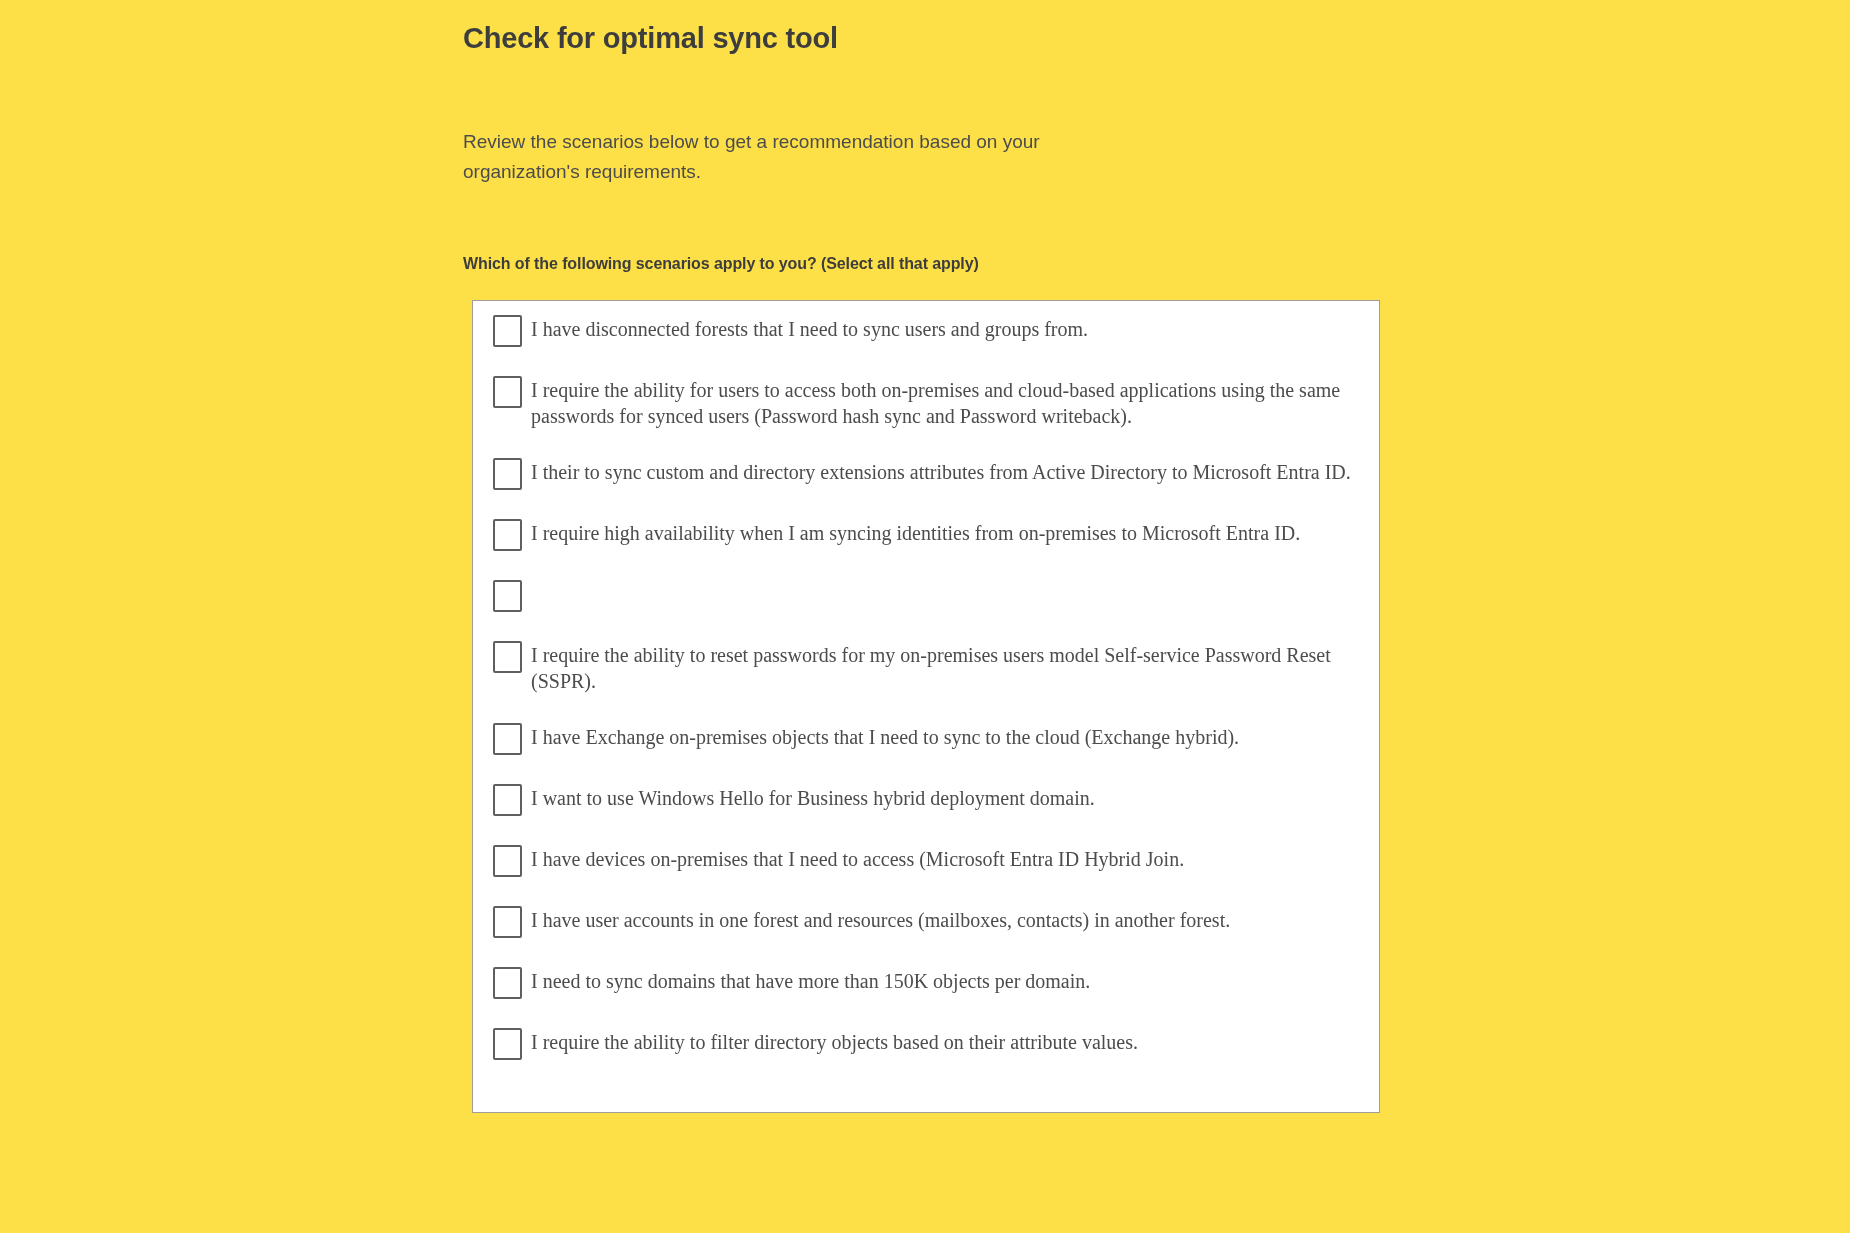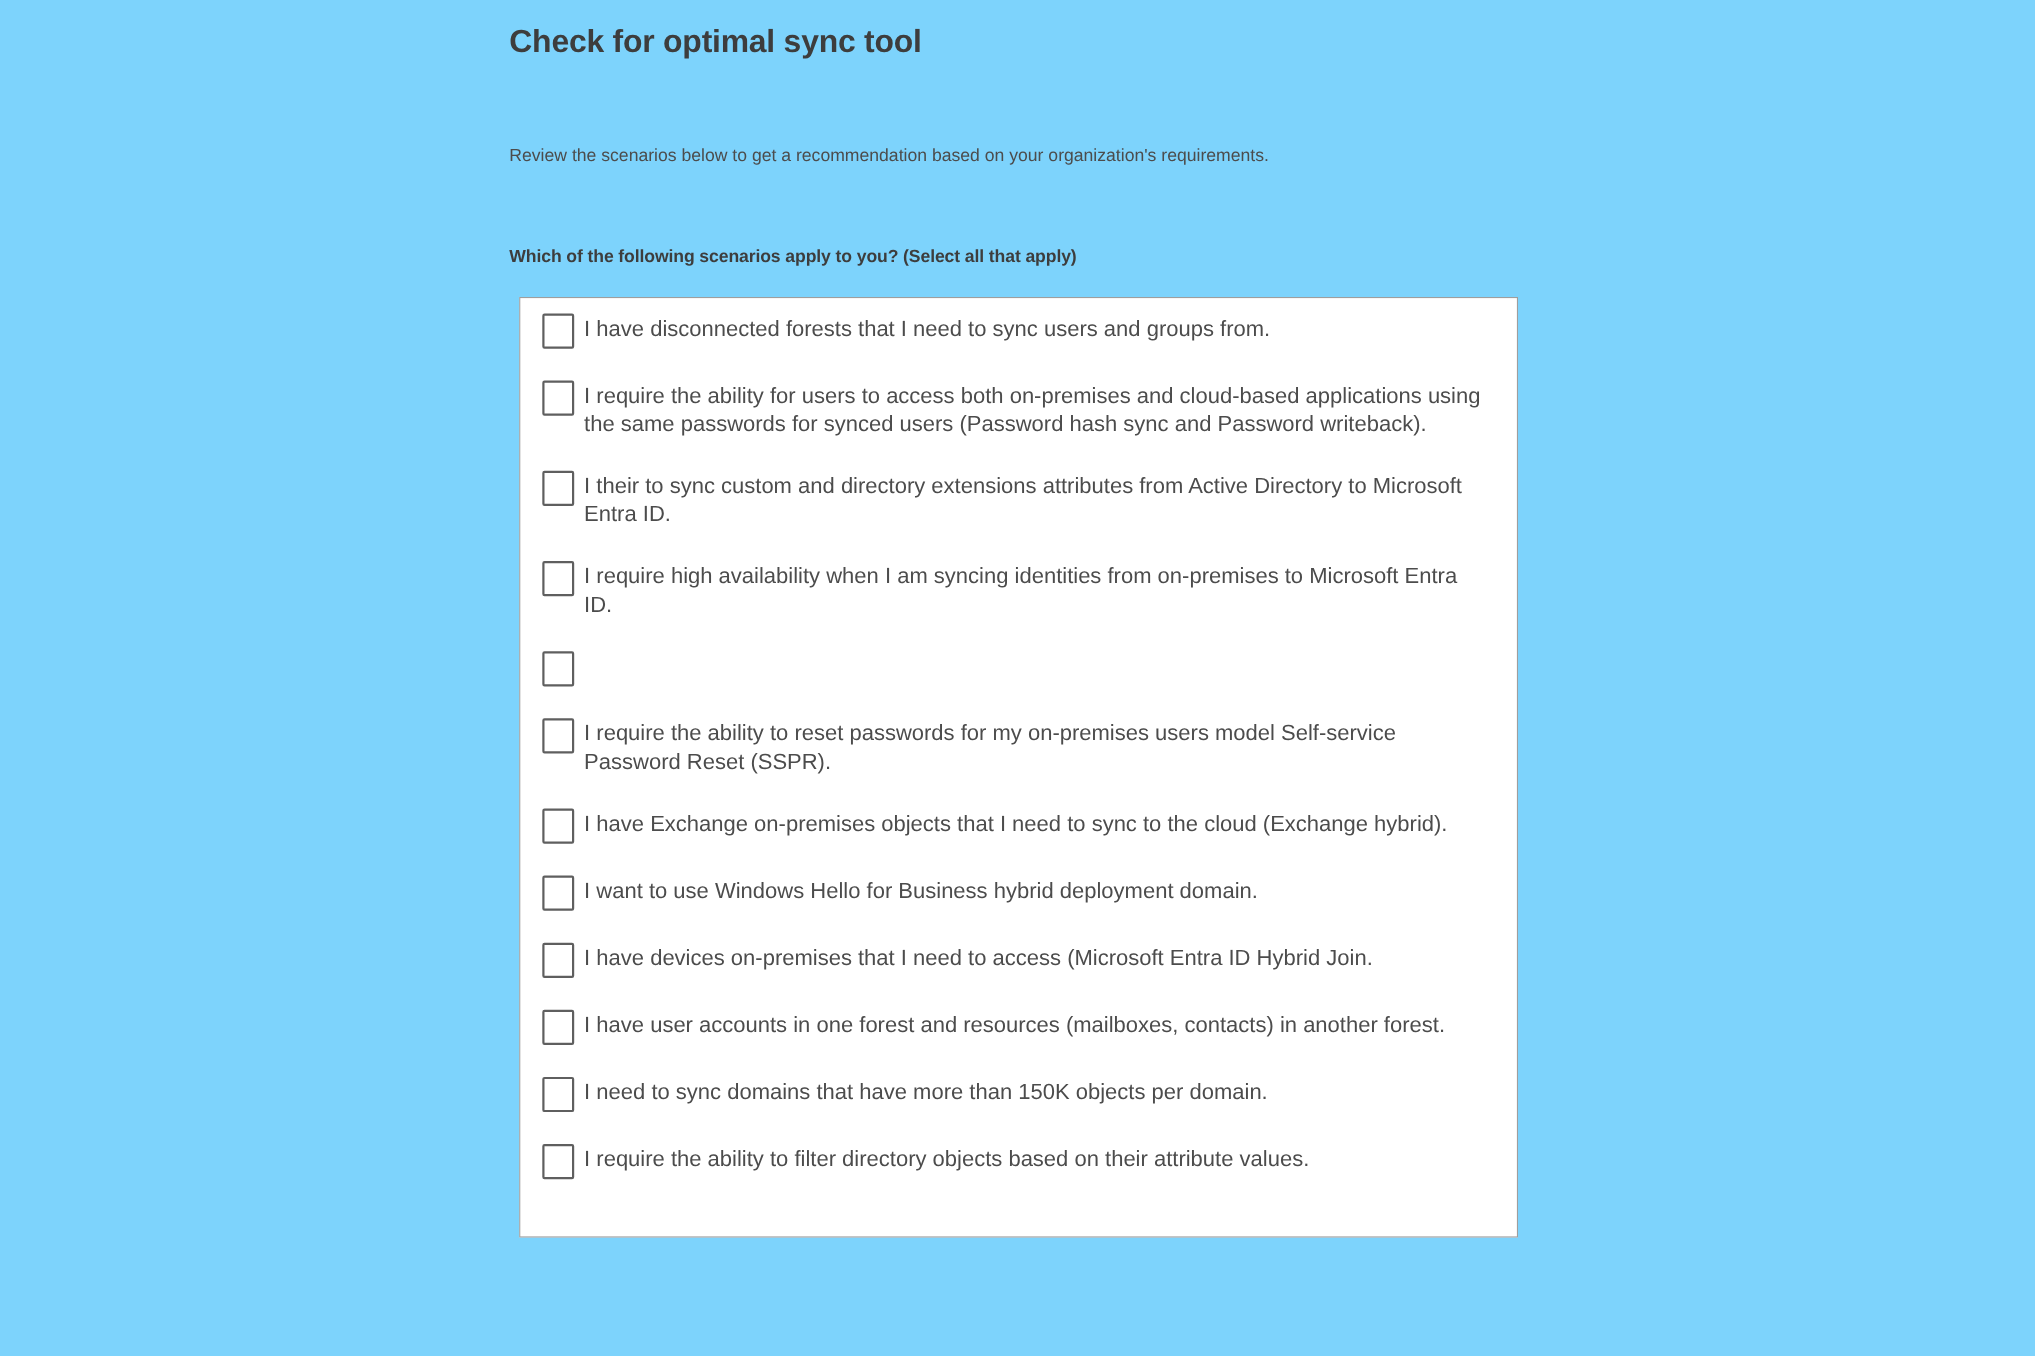--- a/index.html
+++ b/index.html
@@ -5,40 +5,40 @@
   html, body {
     margin: 0;
     padding: 0;
     background: #ffffff;
     font-family: "Liberation Sans", "DejaVu Sans", sans-serif;
   }
   .page {
     position: relative;
     width: 1850px;
     height: 1233px;
-    background: #7dd3fc;
+    background: #fde047;
     overflow: hidden;
   }
   .content {
     position: absolute;
     left: 463px;
     top: 22px;
     width: 930px;
   }
   .title {
     margin: 0;
     font-size: 29px;
     font-weight: 700;
     letter-spacing: -0.2px;
     color: #3d3d3d;
   }
   .desc {
     margin: 72px 0 0 0;
     max-width: 692px;
-    font-size: 16px;
+    font-size: 19px;
     line-height: 30px;
     color: #4c4c4c;
   }
   .question {
     margin: 68px 0 0 0;
     font-size: 16px;
     font-weight: 700;
     letter-spacing: -0.1px;
     color: #3d3d3d;
   }
@@ -47,20 +47,21 @@
     margin: 27px 0 0 9px;
     width: 908px;
     border: 1px solid #9e9e9e;
     background: #ffffff;
     padding: 13px 24px 40px 20px;
   }
   .scenario-list {
     list-style: none;
     margin: 0;
     padding: 0;
+    font-family: Liberation Serif, serif;
   }
   .scenario-item {
     display: flex;
     align-items: flex-start;
     margin: 0 0 28px 0;
     cursor: pointer;
   }
   .scenario-item:last-child {
     margin-bottom: 12px;
   }

